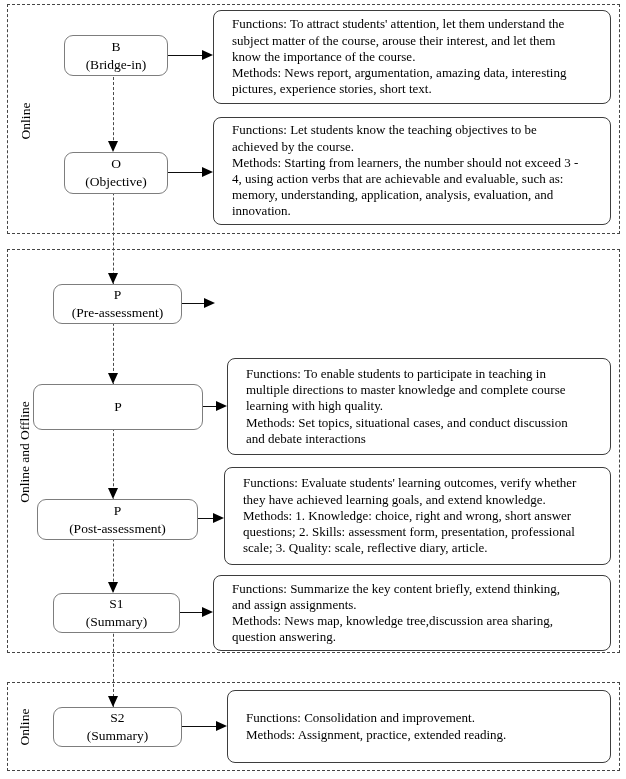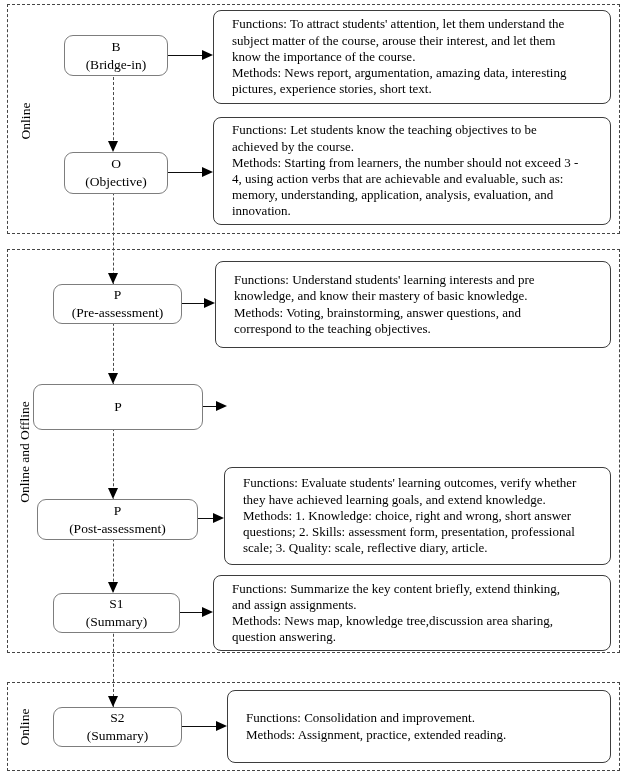--- a/index.html
+++ b/index.html
@@ -158,24 +158,25 @@
 subject matter of the course, arouse their interest, and let them
 know the importance of the course.
 Methods: News report, argumentation, amazing data, interesting
 pictures, experience stories, short text.</div>
   <div class="tbox" id="tb1">Functions: Let students know the teaching objectives to be
 achieved by the course.
 Methods: Starting from learners, the number should not exceed 3 -
 4, using action verbs that are achievable and evaluable, such as:
 memory, understanding, application, analysis, evaluation, and
 innovation.</div>
-  <div class="tbox" id="tb2">Functions: Understand students' learning interests and pre
-knowledge, and know their mastery of basic knowledge.
-Methods: Voting, brainstorming, answer questions, and
-correspond to the teaching objectives.</div>
+  <div class="tbox" id="tb3">Functions: To enable students to participate in teaching in
+multiple directions to master knowledge and complete course
+learning with high quality.
+Methods: Set topics, situational cases, and conduct discussion
+and debate interactions</div>
   <div class="tbox" id="tb4">Functions: Evaluate students' learning outcomes, verify whether
 they have achieved learning goals, and extend knowledge.
 Methods: 1. Knowledge: choice, right and wrong, short answer
 questions; 2. Skills: assessment form, presentation, professional
 scale; 3. Quality: scale, reflective diary, article.</div>
   <div class="tbox" id="tb5">Functions: Summarize the key content briefly, extend thinking,
 and assign assignments.
 Methods: News map, knowledge tree,discussion area sharing,
 question answering.</div>
   <div class="tbox" id="tb6">Functions: Consolidation and improvement.

